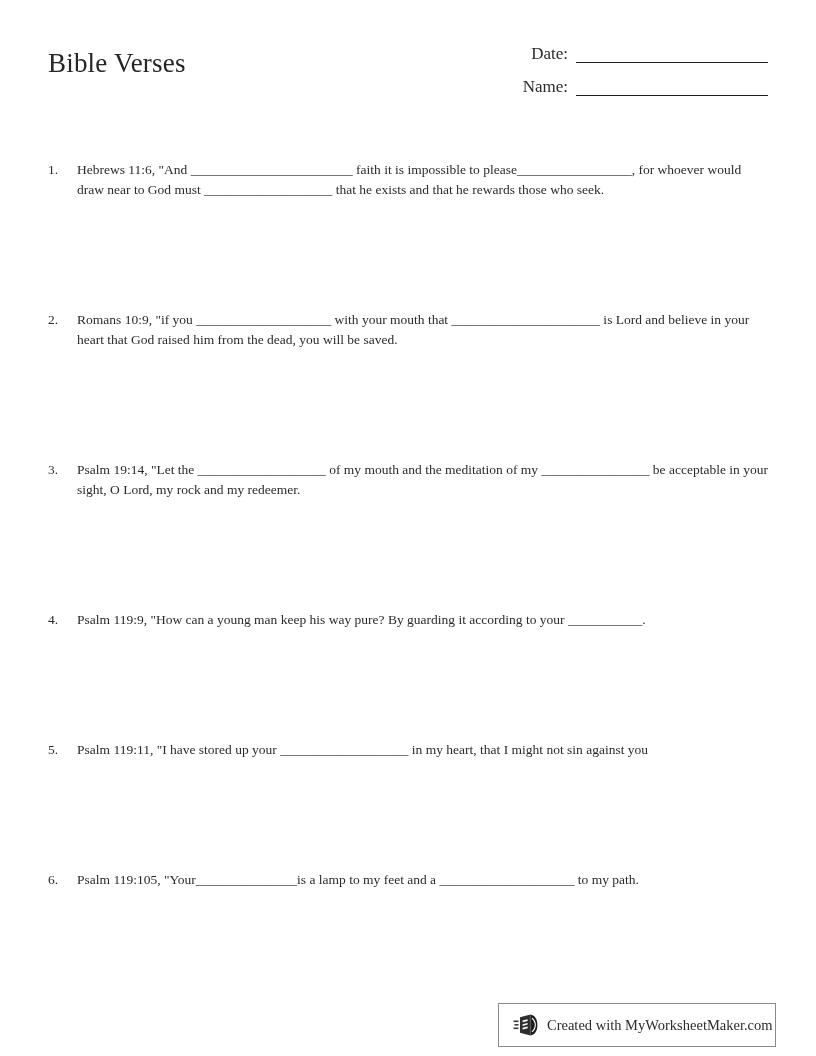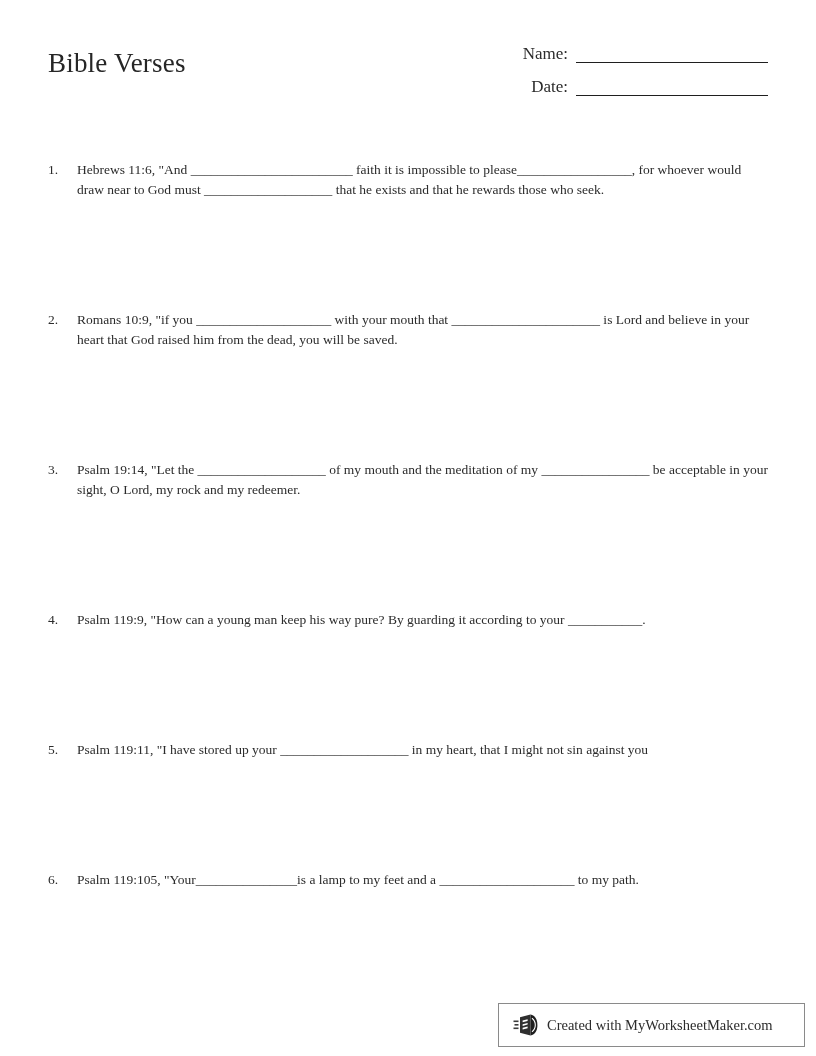--- a/index.html
+++ b/index.html
@@ -101,21 +101,21 @@
     color: #2b2b2b;
     white-space: pre-wrap;
     word-wrap: break-word;
   }
 
   
   .footer-badge {
     position: absolute;
     left: 498px;
     top: 1003px;
-    width: 307px;
+    width: 278px;
     height: 44px;
     border: 1px solid #8a8a8a;
     background: #ffffff;
     display: flex;
     align-items: center;
     box-sizing: border-box;
     padding-left: 14px;
   }
   .badge-logo {
     width: 26px;
@@ -133,27 +133,27 @@
 </head>
 <body>
 
 <div class="page">
 
   <div class="header">
     <div class="worksheet-title">Bible Verses</div>
 
     <div class="namedate">
       <div class="field-row">
-        <span class="field-label">Name:</span>
+        <span class="field-label">Date:</span>
         <span class="field-line">
           <span class="field-value"></span>
         </span>
       </div>
       <div class="field-row">
-        <span class="field-label">Date:</span>
+        <span class="field-label">Name:</span>
         <span class="field-line">
           <span class="field-value"></span>
         </span>
       </div>
     </div>
   </div>
 
   <div class="questions">
 
     <div class="question">

